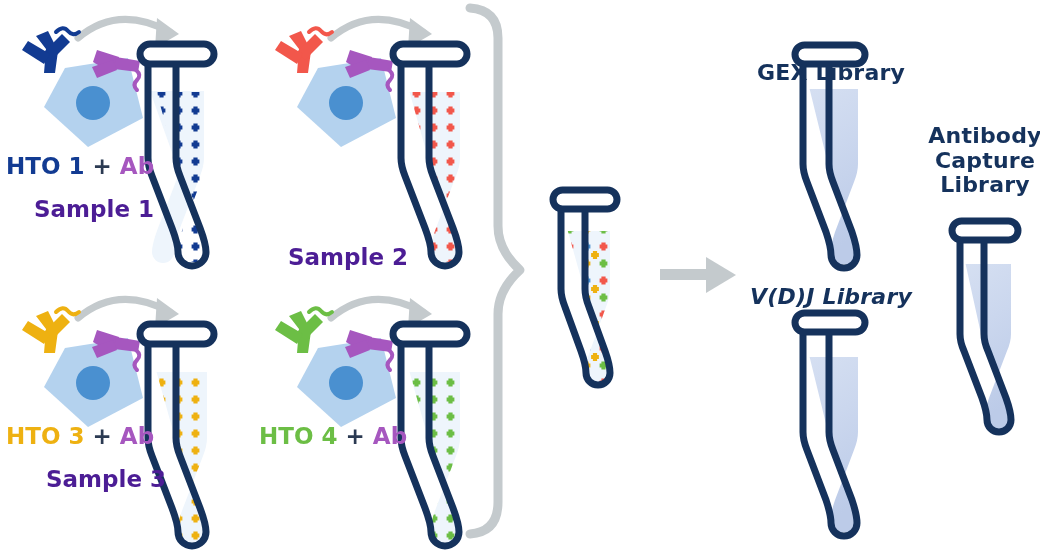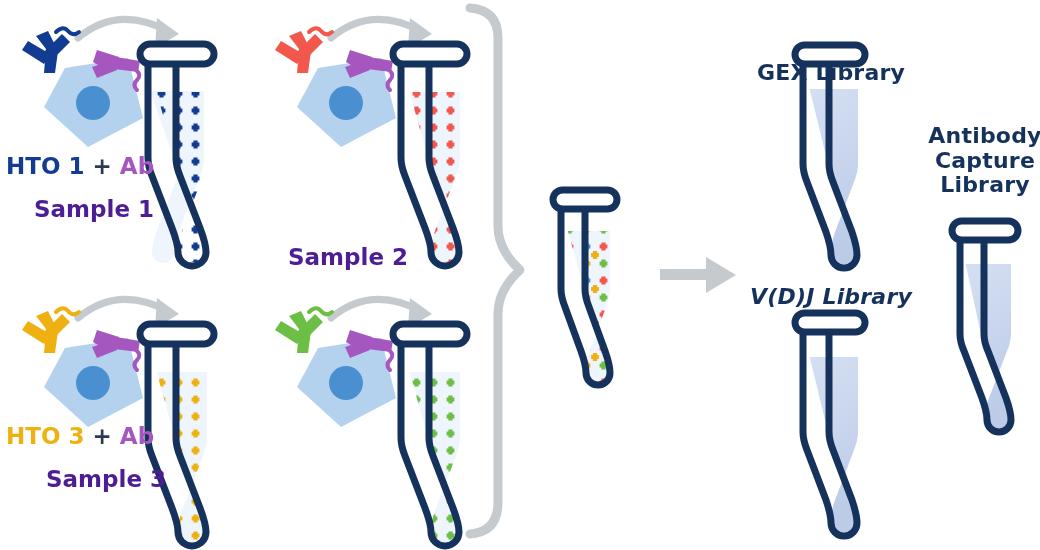--- a/index.html
+++ b/index.html
@@ -265,20 +265,25 @@
 
 <div class="sample" style="left:288px;top:196px;margin-top:48px;">Sample 2</div>
 
 <div class="hto-line" style="left:6px;top:411px;">
   <span style="color:#eeb111">HTO 3</span>
   <span class="plus">+</span>
   <span class="ab">Ab</span>
 </div>
 <div class="sample" style="left:46px;top:466px;">Sample 3</div>
 
+<div class="hto-line" style="left:259px;top:411px;">
+  <span style="color:#6cbe45">HTO 4</span>
+  <span class="plus">+</span>
+  <span class="ab">Ab</span>
+</div>
 
 
 <div class="lbl ctr tubetitle" style="left:831px;top:17px;width:260px;margin-top:44px;">GEX Library</div>
 
 <div class="lbl ctr tubetitle" style="left:831px;top:285px;width:260px;font-style:italic;">V(D)J Library</div>
 
 <div class="lbl ctr tubetitle" style="left:985px;top:124px;width:150px;">
   <div>Antibody</div>
   <div>Capture</div>
   <div>Library</div>

